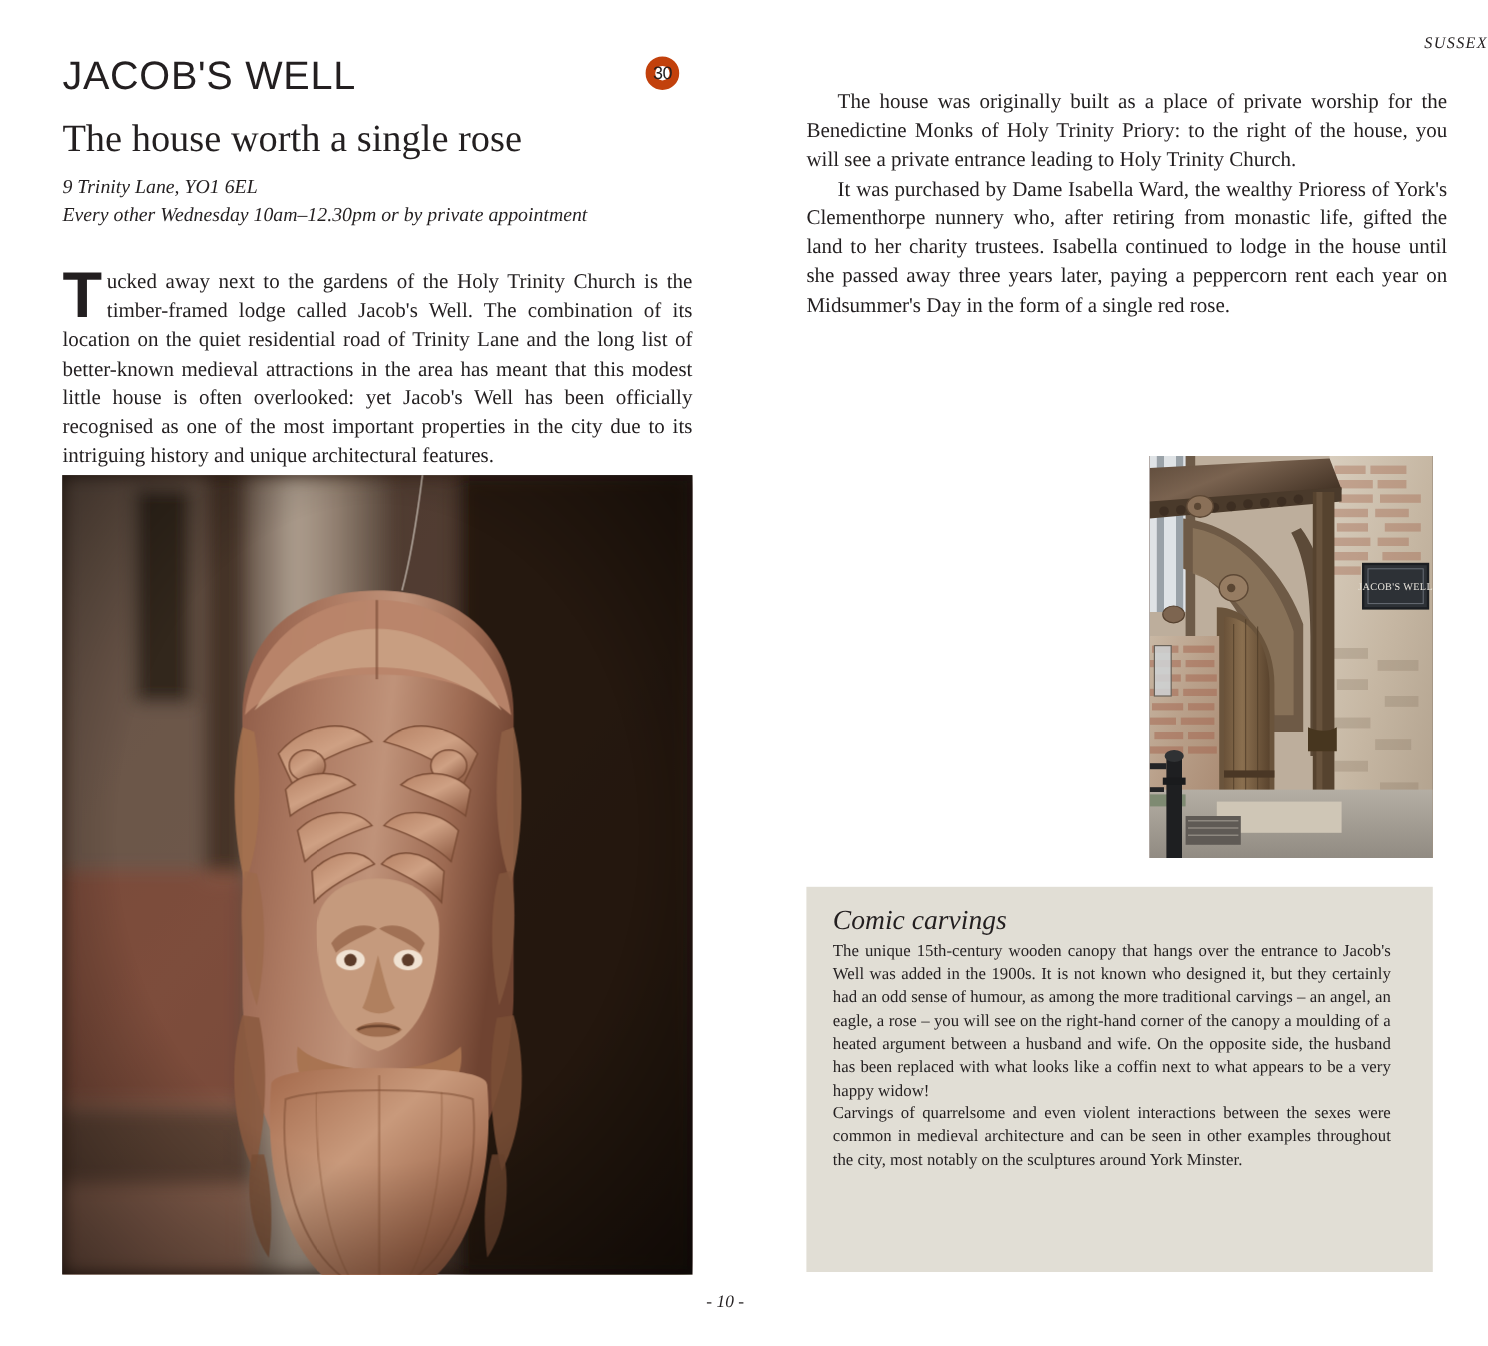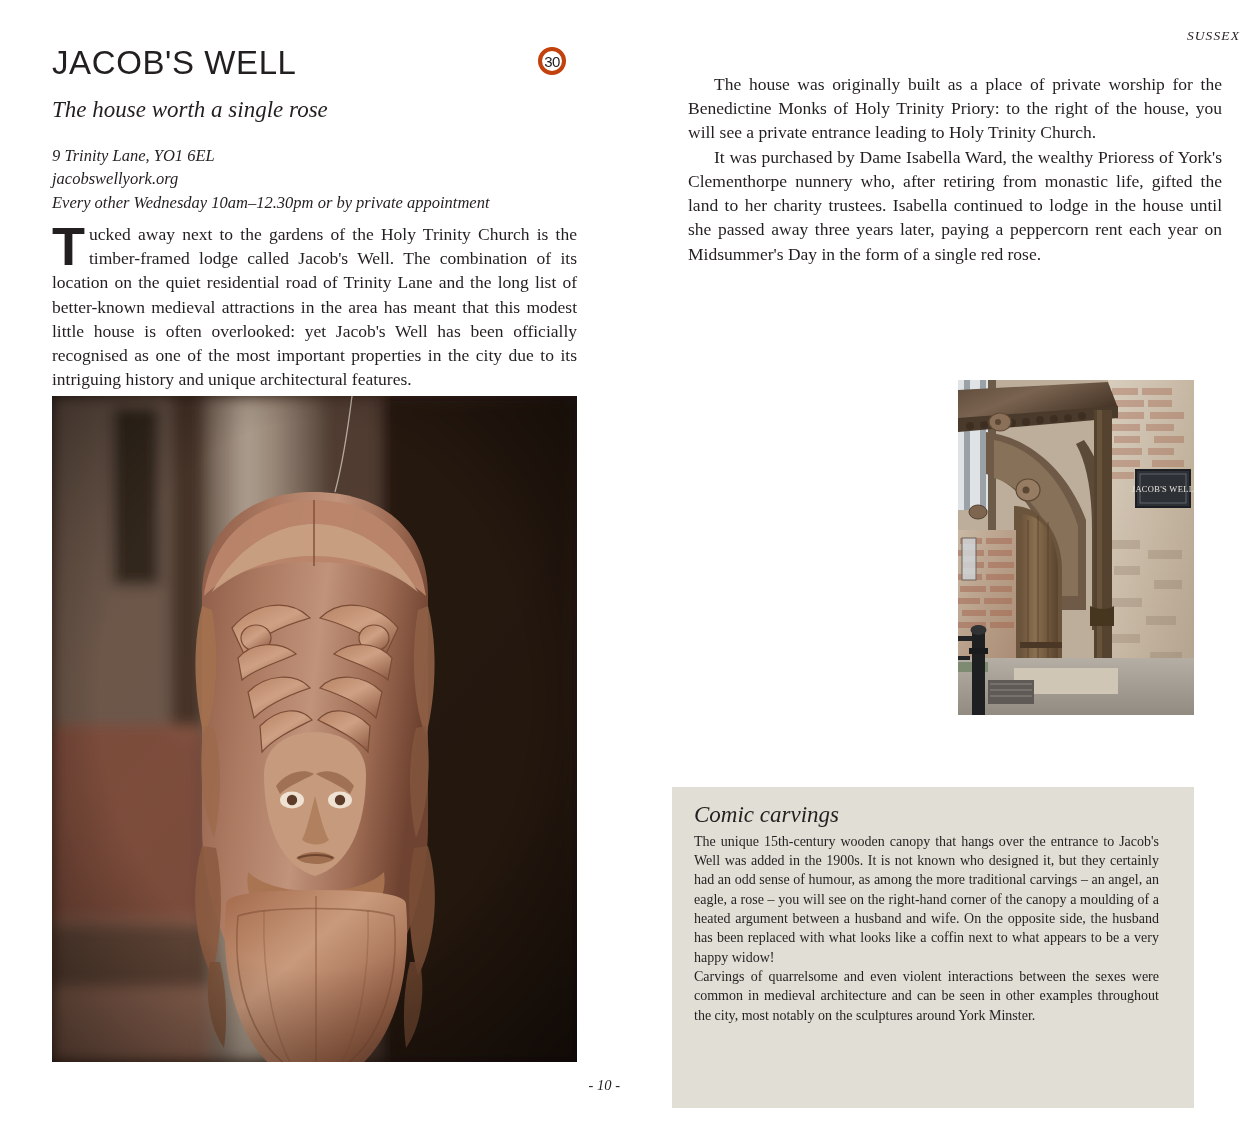--- a/index.html
+++ b/index.html
@@ -45,39 +45,38 @@
     margin: 0;
     line-height: 1;
   }
 
   .badge {
     position: absolute;
     left: 538px;
     top: 47px;
     width: 28px;
     height: 28px;
-    border: 4px solid #c2410c;
+    border: 8px solid #c2410c;
     border-radius: 50%;
     display: flex;
     align-items: center;
     justify-content: center;
     font-family: "Liberation Sans", "DejaVu Sans", sans-serif;
     font-size: 15px;
     letter-spacing: -0.5px;
     line-height: 1;
     color: #231f20;
     box-sizing: border-box;
   }
 
   .subtitle {
     position: absolute;
     left: 52px;
     top: 96px;
-    font-style: italic;
-    font-size: 23px;
+    font-size: 32px;
     line-height: 1.2;
     margin: 0;
     font-weight: 400;
     text-align: right;
   }
 
   .meta {
     position: absolute;
     left: 52px;
     top: 144px;
@@ -145,38 +144,36 @@
     font-style: italic;
     font-size: 13.5px;
     letter-spacing: 1.1px;
   }
 
   .right-body {
     position: absolute;
     left: 52px;
     top: 72px;
     width: 534px;
-    margin-left: 16px;
   }
   .right-body p {
     margin: 0;
     text-indent: 26px;
   }
 
   
   .callout {
     position: absolute;
     left: 672px;
     top: 739px;
     width: 522px;
     height: 321px;
     background: #e1ded5;
     box-sizing: border-box;
     padding: 14px 35px 12px 22px;
-    margin-top: 48px;
   }
   .callout-title {
     font-style: italic;
     font-size: 23px;
     margin: 0 0 2px 0;
     line-height: 1.25;
     font-weight: 400;
   }
   .callout-body {
     font-size: 14px;
@@ -204,21 +201,20 @@
   <div class="page-left">
 
     <h1 class="title">JACOB'S WELL</h1>
 
     <div class="badge">30</div>
 
     <h2 class="subtitle">The house worth a single rose</h2>
 
     <div class="meta">
       <div>9 Trinity Lane, YO1 6EL</div>
-      <div>jacobswellyork.org</div>
       <div>Every other Wednesday 10am–12.30pm or by private appointment</div>
     </div>
 
     <div class="lead body-col">
       <p><span class="dropcap">T</span><span>ucked away next to the gardens of the Holy Trinity Church is the timber-framed lodge called Jacob's Well. The combination of its location on the quiet residential road of Trinity Lane and the long list of better-known medieval attractions in the area has meant that this modest little house is often overlooked: yet Jacob's Well has been officially recognised as one of the most important properties in the city due to its intriguing history and unique architectural features.</span></p>
     </div>
 
     <div class="photo photo-carving">
       <svg viewBox="0 0 525 666" preserveAspectRatio="none">
         <defs>

